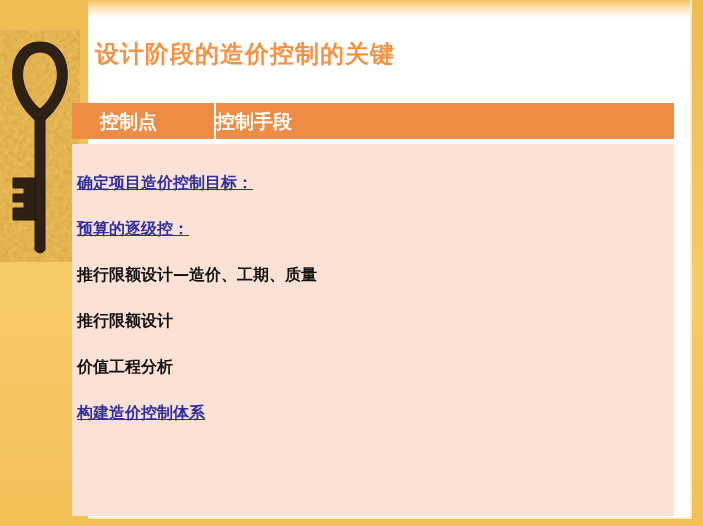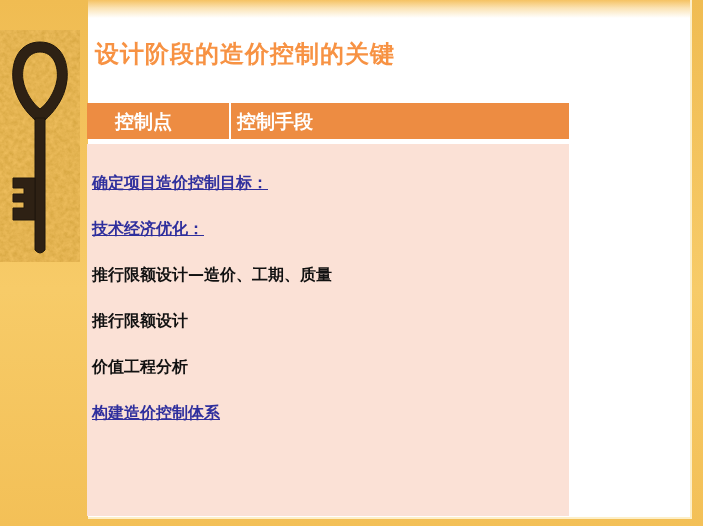--- a/index.html
+++ b/index.html
@@ -14,29 +14,29 @@
     border-right:2px solid #FDEFC8;border-bottom:2px solid #FDEFC8;
     box-sizing:border-box;
   }
   .key-wrap{position:absolute;left:0;top:30px;width:80px;height:232px;}
   .key-wrap svg{display:block;}
   .slide-title{
     position:absolute;left:95px;top:34px;width:590px;
     font-size:24px;line-height:40px;font-weight:bold;letter-spacing:1px;
     color:#F79243;
   }
-  .cost-table{position:absolute;left:87px;top:103px;width:482px;}
+  .cost-table{position:absolute;left:72px;top:103px;width:602px;}
   .t-row{display:flex;}
   .t-head{height:36px;background:#ED8C42;margin-bottom:5px;}
   .hc{color:#FFFFFF;font-family:"DejaVu Serif","Liberation Serif",serif;
       font-weight:bold;font-size:19px;line-height:36px;}
   .c1{width:142px;border-right:2px solid #FFFFFF;box-sizing:content-box;}
   .c2{flex:1;}
   .t-head .c1{padding-left:28px;width:114px;}
-  .t-head .c2{padding-left:6px;}
+  .t-head .c2{}
   .t-body .c1,.t-body .c2{background:#FBE1D6;}
   .t-body{height:372px;}
   .points{
     padding:15px 3px 0 6px;width:133px;
     font-family:"DejaVu Serif","Liberation Serif",serif;font-weight:bold;
     font-size:19px;line-height:27px;color:#111111;white-space:pre-line;
   }
   .points p{margin:0 0 27px 0;}
   .methods{
     padding:4px 6px 0 5px;
@@ -72,21 +72,21 @@
 <div class="slide-title">设计阶段的造价控制的关键</div>
 
 <div class="cost-table">
   <div class="t-row t-head">
     <div class="hc c1">控制点</div>
     <div class="hc c2">控制手段</div>
   </div>
   <div class="t-row t-body">
     <div class="c2 methods">
       <p class="link">确定项目造价控制目标：</p>
-      <p class="link">技术经济优化：</p>
+      <p class="link">预算的逐级控：</p>
       <p>推行限额设计—造价、工期、质量</p>
       <p>推行限额设计</p>
       <p>价值工程分析</p>
       <p class="link">构建造价控制体系</p>
       
       
     </div>
   </div>
 </div>
 

